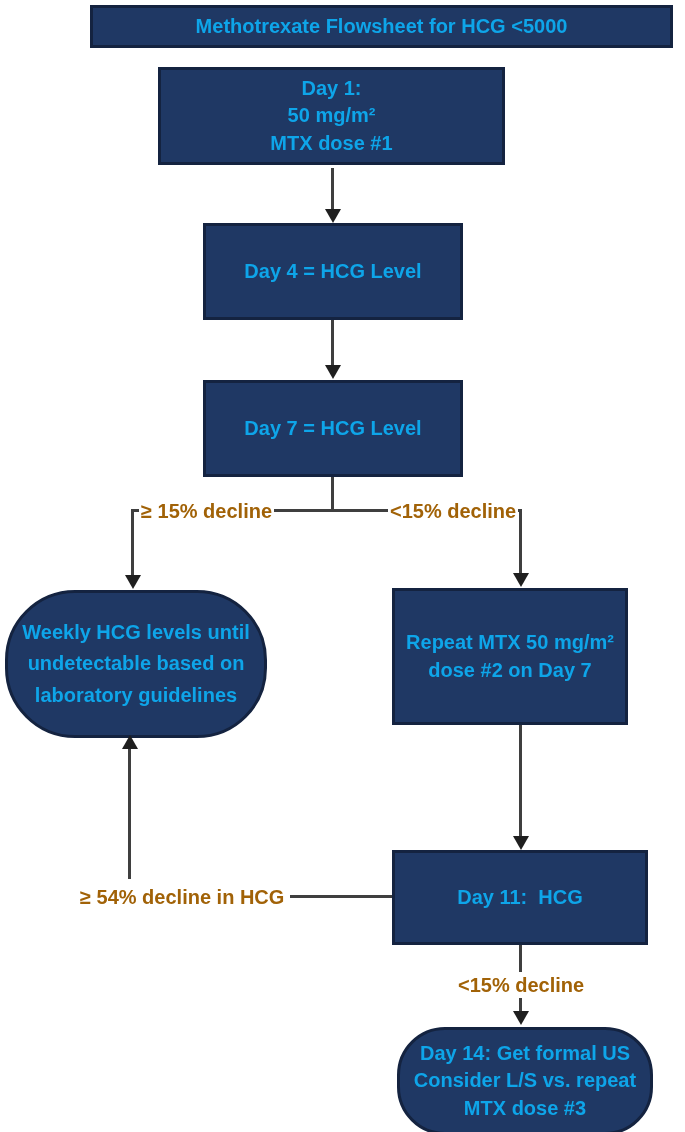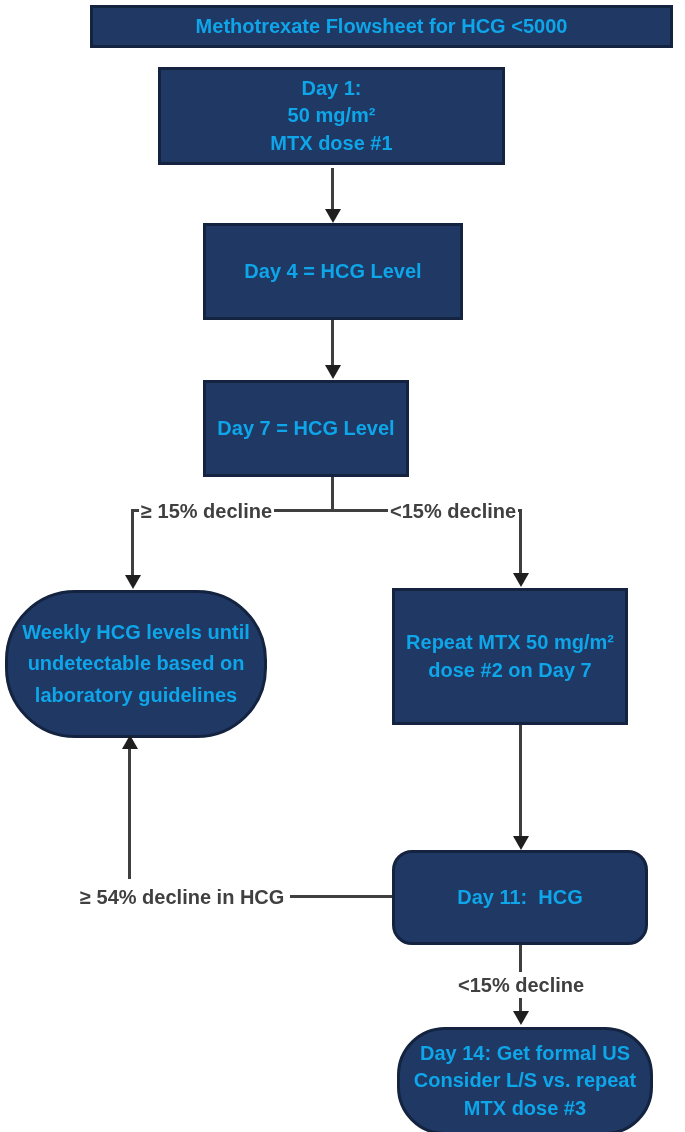--- a/index.html
+++ b/index.html
@@ -13,21 +13,21 @@
     background:#1f3864;border:3px solid #142340;color:#0ea5e9;
     display:flex;align-items:center;justify-content:center;
     text-align:center;font-size:20px;line-height:1.38;white-space:pre-wrap;
   }
   .stadium{border-radius:70px;}
   .line{position:absolute;background:#3f3f3f;}
   .arrow{position:absolute;width:0;height:0;}
   .arrow-down{border-left:8px solid transparent;border-right:8px solid transparent;border-top:14px solid #1f1f1f;}
   .arrow-up{border-left:8px solid transparent;border-right:8px solid transparent;border-bottom:14px solid #1f1f1f;}
   .elabel{
-    position:absolute;color:#404040;font-size:20px;line-height:26px;
+    position:absolute;color:#a16207;font-size:20px;line-height:26px;
     background:#ffffff;white-space:nowrap;padding:0 2px;
   }
 </style>
 </head>
 <body>
 
 <div class="canvas">
 
   <div class="node" style="left:90px;top:5px;width:583px;height:43px;">Methotrexate Flowsheet for HCG &lt;5000</div>
 
@@ -36,21 +36,21 @@
 MTX dose #1</div>
 
   <div class="line" style="left:331px;top:168px;width:3px;height:41px;"></div>
   <div class="arrow arrow-down" style="left:325px;top:209px;"></div>
 
   <div class="node" style="left:203px;top:223px;width:260px;height:97px;">Day 4 = HCG Level</div>
 
   <div class="line" style="left:331px;top:320px;width:3px;height:45px;"></div>
   <div class="arrow arrow-down" style="left:325px;top:365px;"></div>
 
-  <div class="node" style="left:203px;top:380px;width:206px;height:97px;">Day 7 = HCG Level</div>
+  <div class="node" style="left:203px;top:380px;width:260px;height:97px;">Day 7 = HCG Level</div>
 
   <div class="line" style="left:331px;top:477px;width:3px;height:34px;"></div>
   <div class="line" style="left:131px;top:509px;width:391px;height:3px;"></div>
   <div class="line" style="left:131px;top:511px;width:3px;height:64px;"></div>
   <div class="arrow arrow-down" style="left:125px;top:575px;"></div>
   <div class="line" style="left:519px;top:511px;width:3px;height:62px;"></div>
   <div class="arrow arrow-down" style="left:513px;top:573px;"></div>
 
   <div class="elabel" style="left:139px;top:498px;">≥ 15% decline</div>
   <div class="elabel" style="left:388px;top:498px;">&lt;15% decline</div>
@@ -58,21 +58,21 @@
   <div class="node stadium" style="left:5px;top:590px;width:262px;height:148px;line-height:1.58;">Weekly HCG levels until
 undetectable based on
 laboratory guidelines</div>
 
   <div class="node" style="left:392px;top:588px;width:236px;height:137px;">Repeat MTX 50 mg/m²
 dose #2 on Day 7</div>
 
   <div class="line" style="left:519px;top:725px;width:3px;height:111px;"></div>
   <div class="arrow arrow-down" style="left:513px;top:836px;"></div>
 
-  <div class="node" style="left:392px;top:850px;width:256px;height:95px;border-radius:20px;">Day 11:  HCG</div>
+  <div class="node" style="left:392px;top:850px;width:256px;height:95px;">Day 11:  HCG</div>
 
   <div class="line" style="left:128px;top:749px;width:3px;height:130px;"></div>
   <div class="arrow arrow-up" style="left:122px;top:735px;"></div>
   <div class="line" style="left:290px;top:895px;width:102px;height:3px;"></div>
   <div class="elabel" style="left:78px;top:884px;">≥ 54% decline in HCG</div>
 
   <div class="line" style="left:519px;top:945px;width:3px;height:66px;"></div>
   <div class="arrow arrow-down" style="left:513px;top:1011px;"></div>
   <div class="elabel" style="left:456px;top:972px;">&lt;15% decline</div>
 

